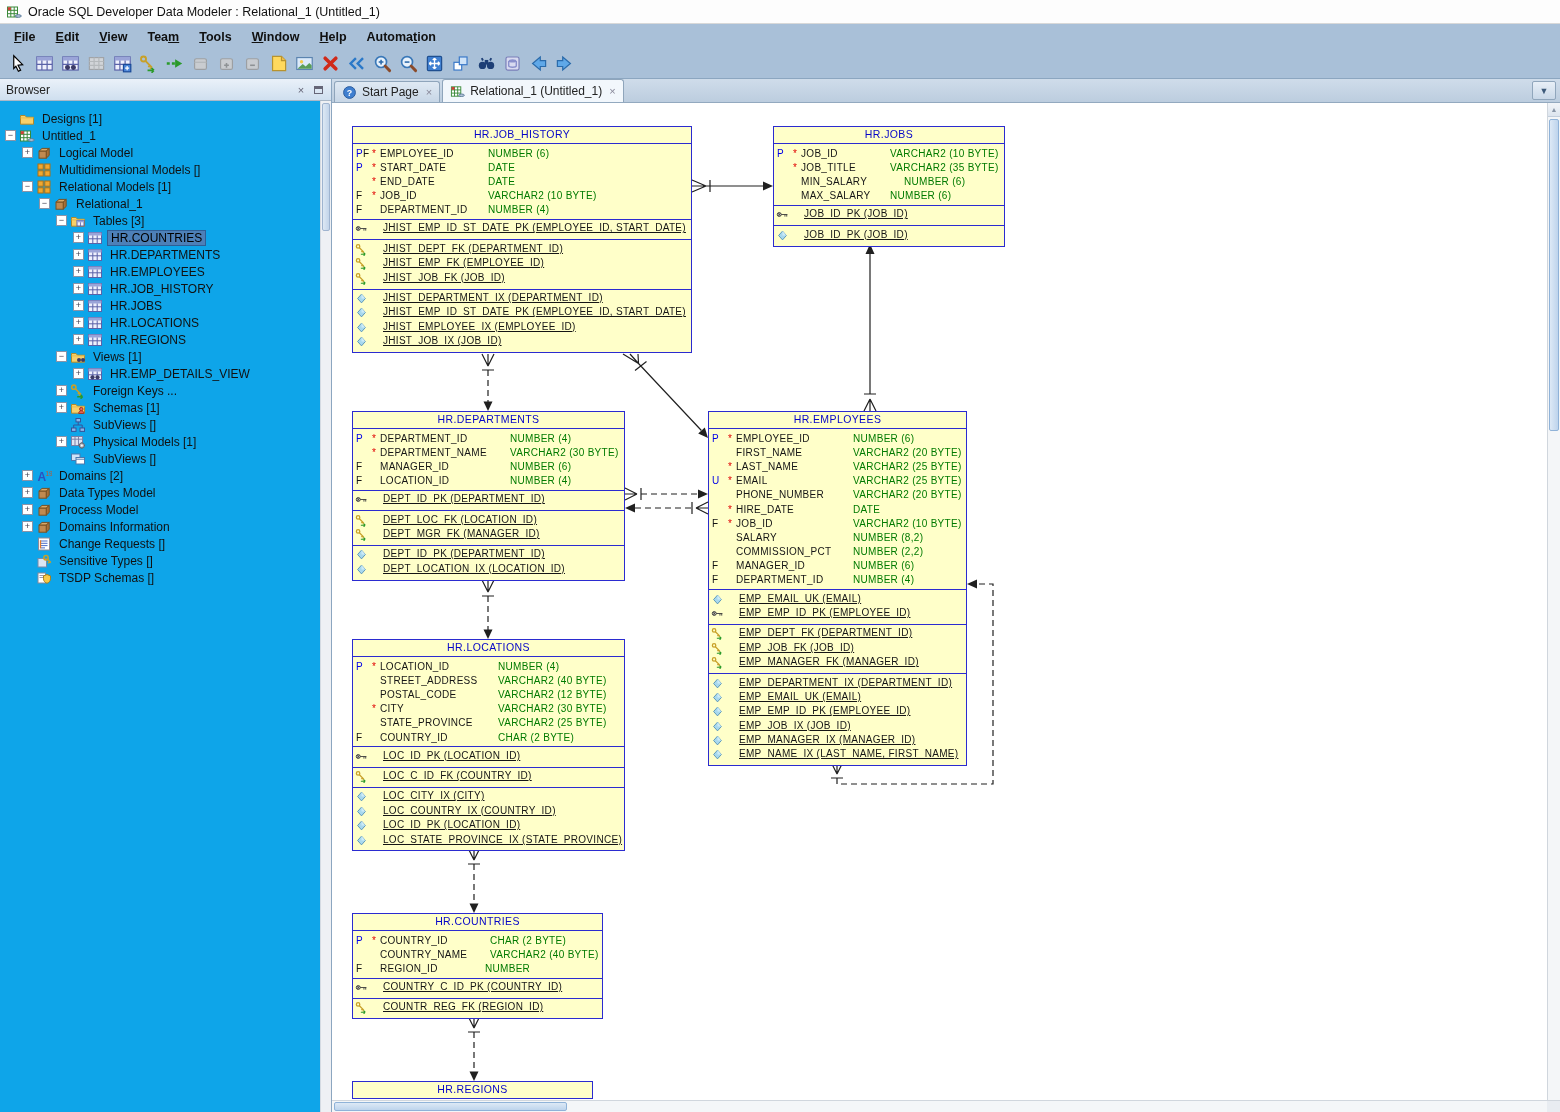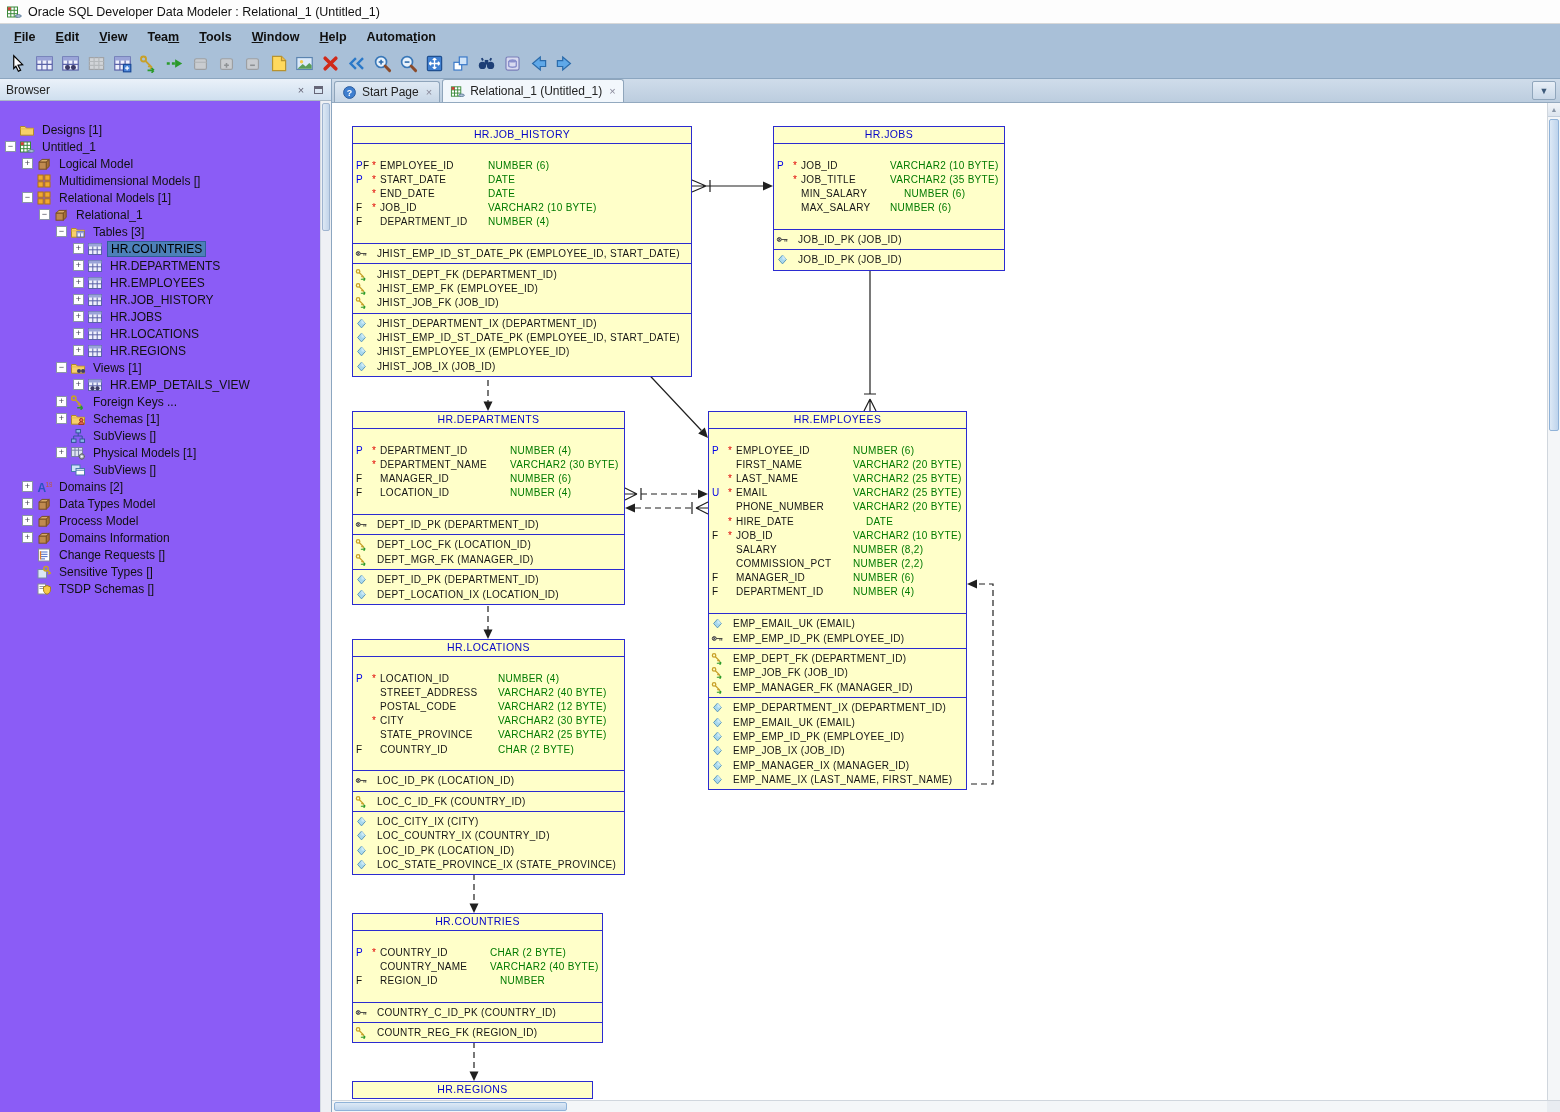--- a/index.html
+++ b/index.html
@@ -19,21 +19,21 @@
   .tbtn.dis{opacity:.85;}
   
   #main{display:flex;height:1033px;background:#a9c0d8;}
   #sidebar{width:332px;display:flex;flex-direction:column;border-right:1px solid #8ca6c0;background:#eef2f7;}
   #browser-header{height:22px;background:linear-gradient(#eaf1f9,#cfdfef);border-bottom:1px solid #aab8c8;
     display:flex;align-items:center;font-size:12px;color:#222;padding:0 6px;}
   #browser-header .sp{flex:1;}
   .hbtn{width:14px;height:14px;display:flex;align-items:center;justify-content:center;color:#667;font-size:11px;margin-left:3px;}
   .minbox{width:9px;height:8px;border:1px solid #667;border-top:3px solid #667;}
   #sidebody{flex:1;display:flex;background:#fff;overflow:hidden;}
-  #tree{flex:1;padding-top:20px;background:#8b5cf6;}
+  #tree{flex:1;padding-top:9px;background:#0ea5e9;}
   .trow{height:17px;display:flex;align-items:center;font-size:12px;color:#111;white-space:nowrap;}
   .texp{width:11px;height:11px;border:1px solid #8a94a8;background:#fff;font-size:9px;line-height:9px;
     display:flex;align-items:center;justify-content:center;color:#445;margin-right:3px;flex:none;}
   .tspace{width:14px;flex:none;}
   .tico{width:16px;height:16px;margin-right:4px;flex:none;}
   .tico svg{width:16px;height:16px;}
   .tlabel{padding:0 3px;}
   .tlabel.sel{background:#4d80b8;border:1px solid #2f5f96;color:#000;}
   #sidescroll{width:11px;background:#eef0f4;border-left:1px solid #d4dae2;}
   #sidethumb{margin:2px 1px;height:128px;background:linear-gradient(90deg,#dde8f4,#c2d4ea);border:1px solid #9fb4d0;border-radius:2px;}
@@ -53,30 +53,30 @@
   #vscroll{width:13px;background:#f4f6f8;border-left:1px solid #d0d6dd;display:flex;flex-direction:column;}
   .sbtn{height:14px;background:linear-gradient(#f2f5f9,#dde5ee);border-bottom:1px solid #c2cedc;
     display:flex;align-items:center;justify-content:center;font-size:7px;color:#8a97a8;}
   #vthumb{margin:2px 1px;height:312px;background:linear-gradient(90deg,#dde9f6,#bed4ec);border:1px solid #8fb2d8;border-radius:2px;}
   #hscrollrow{height:12px;display:flex;background:#f4f6f8;border-top:1px solid #d0d6dd;}
   #hthumb{width:233px;margin:1px 0 1px 2px;background:linear-gradient(#dde9f6,#bed4ec);border:1px solid #8fb2d8;border-radius:2px;}
   #hcorner{width:13px;background:#e8ecf1;margin-left:auto;}
   
   .entity{position:absolute;background:#FFFFC9;border:1.2px solid #2b2bd0;font-size:10px;color:#151515;}
   .e-h{height:16px;line-height:15px;text-align:center;color:#0505c8;font-size:10.5px;letter-spacing:.4px;}
-  .e-cols{border-top:1.2px solid #2b2bd0;padding:14px 0;}
+  .e-cols{border-top:1.2px solid #2b2bd0;padding:2px 0;}
   .e-colrow{display:flex;height:14.2px;align-items:center;padding:0 3px;white-space:nowrap;letter-spacing:.3px;}
   .mk{width:16px;flex:none;}
   .mk b{font-weight:normal;color:#0000e8;}
   .mk i{font-style:normal;color:#141414;}
   .ast{width:8px;flex:none;color:#e00000;}
   .cn{overflow:hidden;flex:none;}
   .ct{color:#007a00;}
   .e-sec{border-top:1.2px solid #2b2bd0;padding:2.5px 0;}
-  .e-secrow{display:flex;align-items:center;height:14.4px;padding:0 2px;gap:9px;white-space:nowrap;letter-spacing:.3px;}
+  .e-secrow{display:flex;align-items:flex-start;height:14.4px;padding:0 2px;gap:15px;white-space:nowrap;letter-spacing:.3px;text-decoration:underline;}
   .rico{width:13px;height:13px;flex:none;}
   .rico svg{width:13px;height:13px;}
   #connectors{position:absolute;left:0;top:0;pointer-events:none;}
   #connectors path{stroke:#202020;stroke-width:1.2;fill:none;}
   #connectors path.arr{fill:#202020;stroke:none;}
   #connectors path.dsh{stroke-dasharray:6 4;}
 </style>
 </head>
 <body>
 
@@ -938,21 +938,21 @@
               </div>
               <div class="e-colrow">
       <span class="mk"></span>
                 <span class="ast"></span>
       <span class="cn" style="width:117px">PHONE_NUMBER</span>
       <span class="ct">VARCHAR2 (20 BYTE)</span>
               </div>
               <div class="e-colrow">
       <span class="mk"></span>
                 <span class="ast">*</span>
-      <span class="cn" style="width:130px">HIRE_DATE</span>
+      <span class="cn" style="width:117px">HIRE_DATE</span>
       <span class="ct">DATE</span>
               </div>
               <div class="e-colrow">
       <span class="mk"><i>F</i></span>
                 <span class="ast">*</span>
       <span class="cn" style="width:117px">JOB_ID</span>
       <span class="ct">VARCHAR2 (10 BYTE)</span>
               </div>
               <div class="e-colrow">
       <span class="mk"></span>
@@ -1201,21 +1201,21 @@
               </div>
               <div class="e-colrow">
       <span class="mk"></span>
                 <span class="ast"></span>
       <span class="cn" style="width:110px">COUNTRY_NAME</span>
       <span class="ct">VARCHAR2 (40 BYTE)</span>
               </div>
               <div class="e-colrow">
       <span class="mk"><i>F</i></span>
                 <span class="ast"></span>
-      <span class="cn" style="width:120px">REGION_ID</span>
+      <span class="cn" style="width:105px">REGION_ID</span>
       <span class="ct">NUMBER</span>
               </div>
             </div>
             <div class="e-sec">
               <div class="e-secrow">
        <span class="rico">
                   <svg viewBox="0 0 16 16">
                     <circle cx="4" cy="8" r="2.4" fill="#eeeedd" stroke="#3a3a3a" stroke-width="1.2"></circle>
                     <path d="M6.4 8 H14 M11 8 v2.6 M13.2 8 v2.6 M3 6.4 l2 3.2 M5 6.4 l-2 3.2" stroke="#3a3a3a" stroke-width="1.1" fill="none"></path>
                   </svg>

